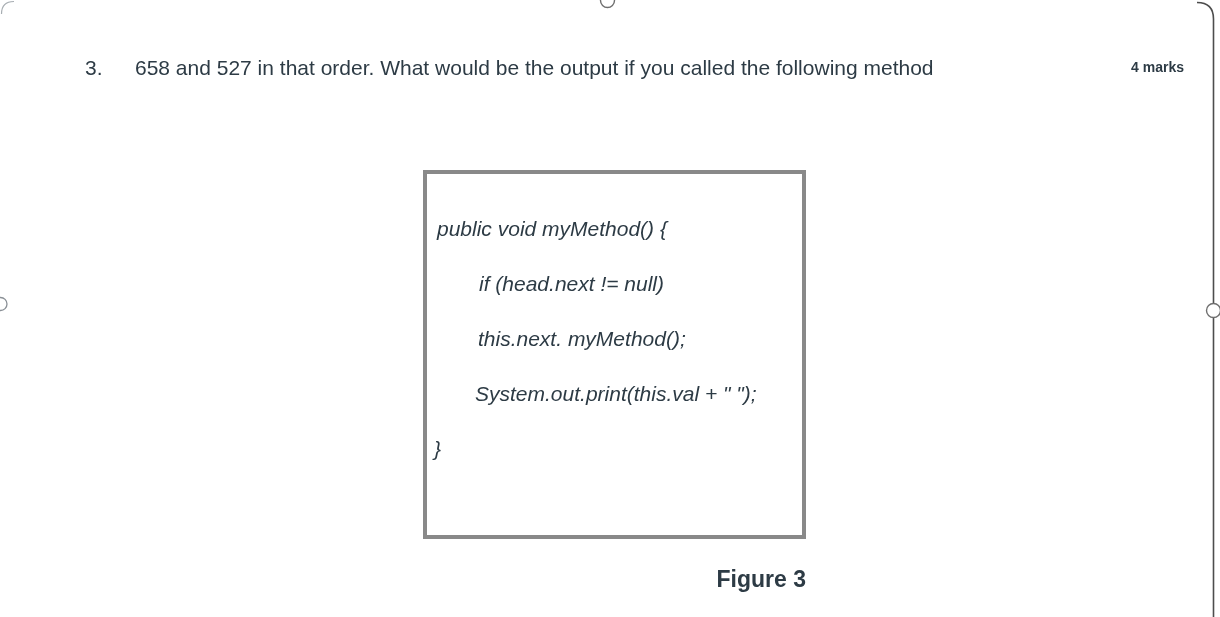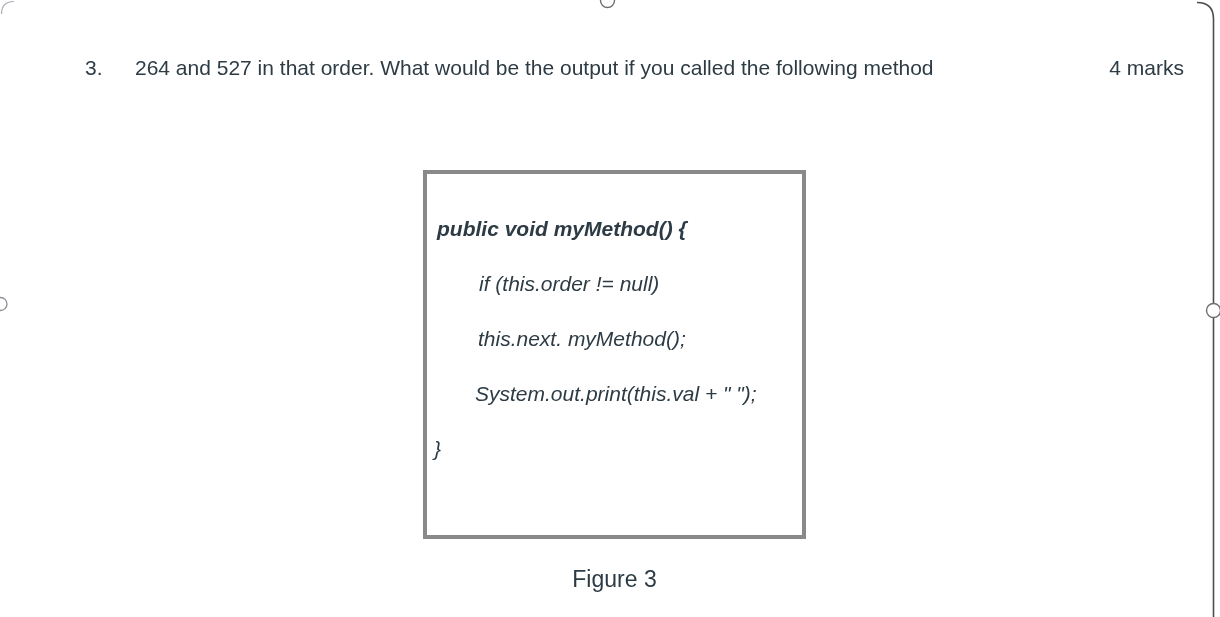--- a/index.html
+++ b/index.html
@@ -20,75 +20,75 @@
   }
   .q-text {
     position: absolute; left: 135px; top: 49px;
     font-size: 21px; line-height: 37px;
     white-space: nowrap;
   }
   .q-text .line { height: 37px; }
   .q-text .em { font-style: italic; }
   .q-marks {
     position: absolute; right: 36px; top: 49px;
-    font-size: 21px; line-height: 37px; font-weight: normal; margin-left: 24px;
+    font-size: 14px; line-height: 37px; font-weight: bold; margin-left: 24px;
   }
 
   
   .code-box {
     position: absolute; left: 423px; top: 170px;
     width: 383px; height: 369px;
     border: 4px solid #898989;
     background: #ffffff;
     padding-top: 27px;
   }
   .code-box .code-line {
     font-style: italic;
     font-size: 21px;
     line-height: 55px;
     white-space: nowrap;
     color: #2d3b45;
   }
-  .ind-0 { padding-left: 10px; font-weight: bold; }
+  .ind-0 { padding-left: 10px; }
   .ind-1 { padding-left: 52px; }
   .ind-2 { padding-left: 51px; }
   .ind-3 { padding-left: 48px; }
   .ind-4 { padding-left: 7px; }
 
   .fig-caption {
     position: absolute; left: 423px; top: 566px;
     width: 383px;
-    text-align: center;
-    font-size: 23px; font-weight: normal;
+    text-align: right;
+    font-size: 23px; font-weight: bold;
     color: #2d3b45;
   }
 
   
   .frame-overlay {
     position: absolute; inset: 0;
     width: 1220px; height: 617px;
     pointer-events: none;
   }
 </style>
 </head>
 <body>
 
 <div class="stage">
 
   <div class="q-number">3.</div>
 
   <div class="q-text">
-    <div class="line">264 and 527 in that order. What would be the output if you called the following method</div>
+    <div class="line">658 and 527 in that order. What would be the output if you called the following method</div>
   </div>
 
   <div class="q-marks">4 marks</div>
 
   <div class="code-box">
     <div class="code-line ind-0">public void myMethod() {</div>
-    <div class="code-line ind-1">if (this.order != null)</div>
+    <div class="code-line ind-1">if (head.next != null)</div>
     <div class="code-line ind-2">this.next. myMethod();</div>
     <div class="code-line ind-3">System.out.print(this.val + " ");</div>
     <div class="code-line ind-4">}</div>
   </div>
 
   <div class="fig-caption">Figure 3</div>
 
   <svg class="frame-overlay" width="1220" height="617" viewBox="0 0 1220 617" xmlns="http://www.w3.org/2000/svg">
 
     <path d="M 1.5 14 Q 1.5 1.5 14 1.5" fill="none" stroke="#a7adb2" stroke-width="1.2"></path>

